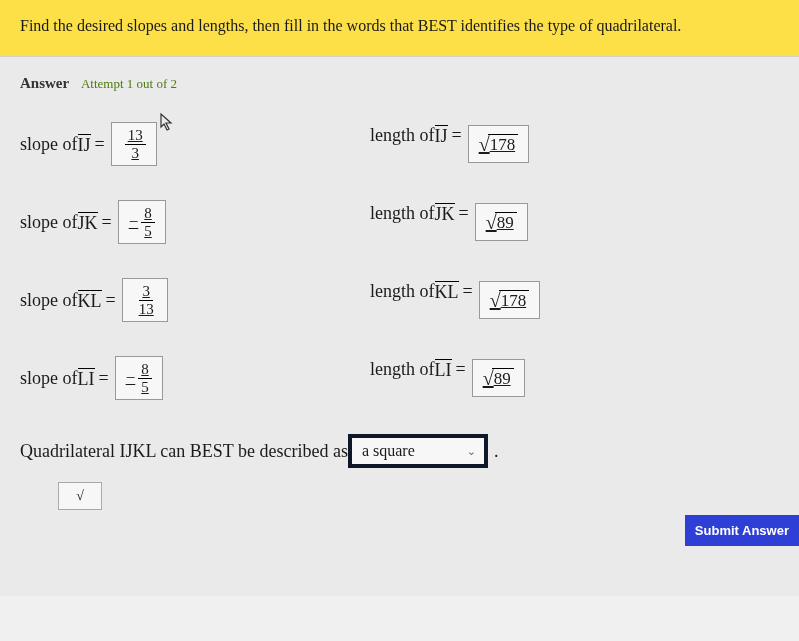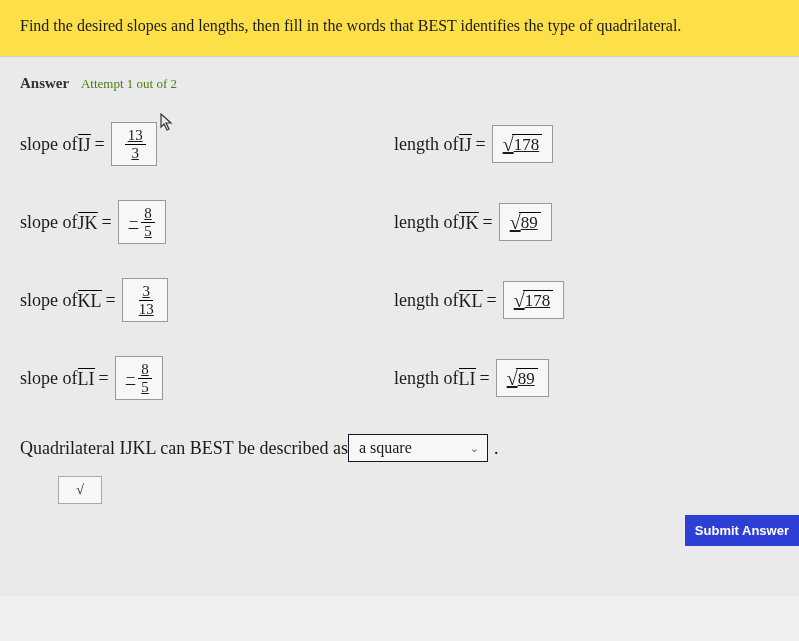--- a/index.html
+++ b/index.html
@@ -35,31 +35,29 @@
       top: 56px;
       left: 160px;
       font-size: 16px;
       color: #333;
     }
     .rows { }
     .row {
       display: flex;
       align-items: center;
       margin-bottom: 34px;
-      gap: 24px;
     }
     .slope-col {
       width: 350px;
       display: flex;
       align-items: center;
       font-size: 18px;
     }
     .length-col {
       display: flex;
-      align-items: center;
       font-size: 18px;
     }
     .overline {
       border-top: 1.5px solid #000;
       padding-top: 1px;
       display: inline-block;
       line-height: 1;
     }
     .eq { margin: 0 6px 0 4px; }
     .ans-box {
@@ -87,21 +85,21 @@
     .sqrt-arg { border-top: 1.2px solid #000; padding: 0 3px 0 2px; }
     .footer-row {
       display: flex;
       align-items: center;
       font-size: 18px;
       margin-top: 6px;
     }
     .footer-text { margin-right: 0; text-align: center; }
     .select {
       background: #f7f7f7;
-      border: 1px solid #0f172a;
+      border: 4px solid #0f172a;
       padding: 4px 26px 4px 10px;
       font-size: 16px;
       font-family: inherit;
       position: relative;
       display: inline-flex;
       align-items: center;
       min-width: 140px;
     }
     .select-caret {
       position: absolute;

